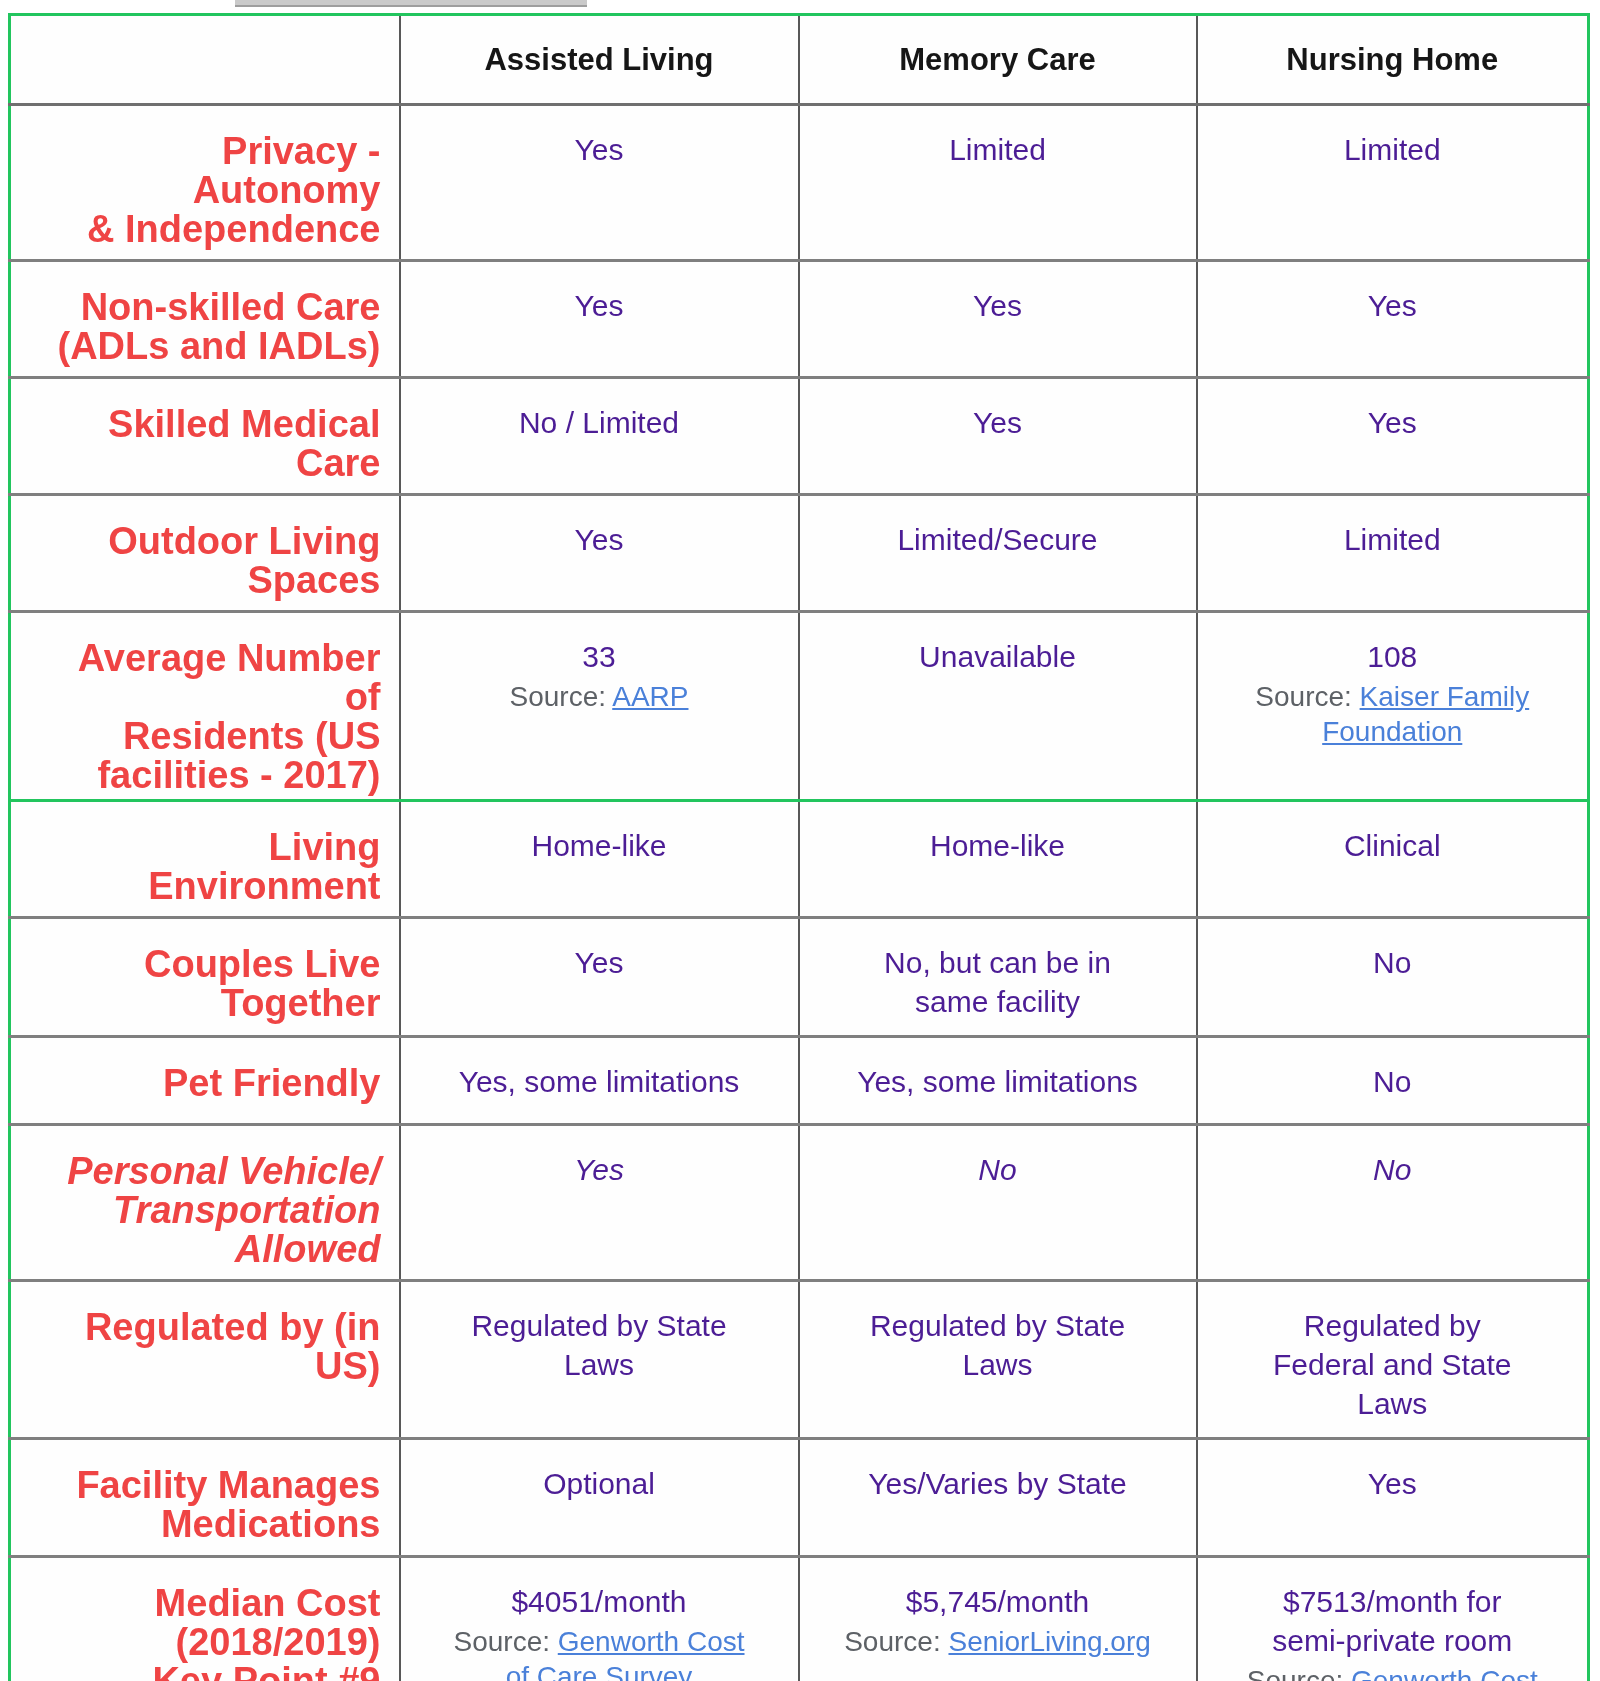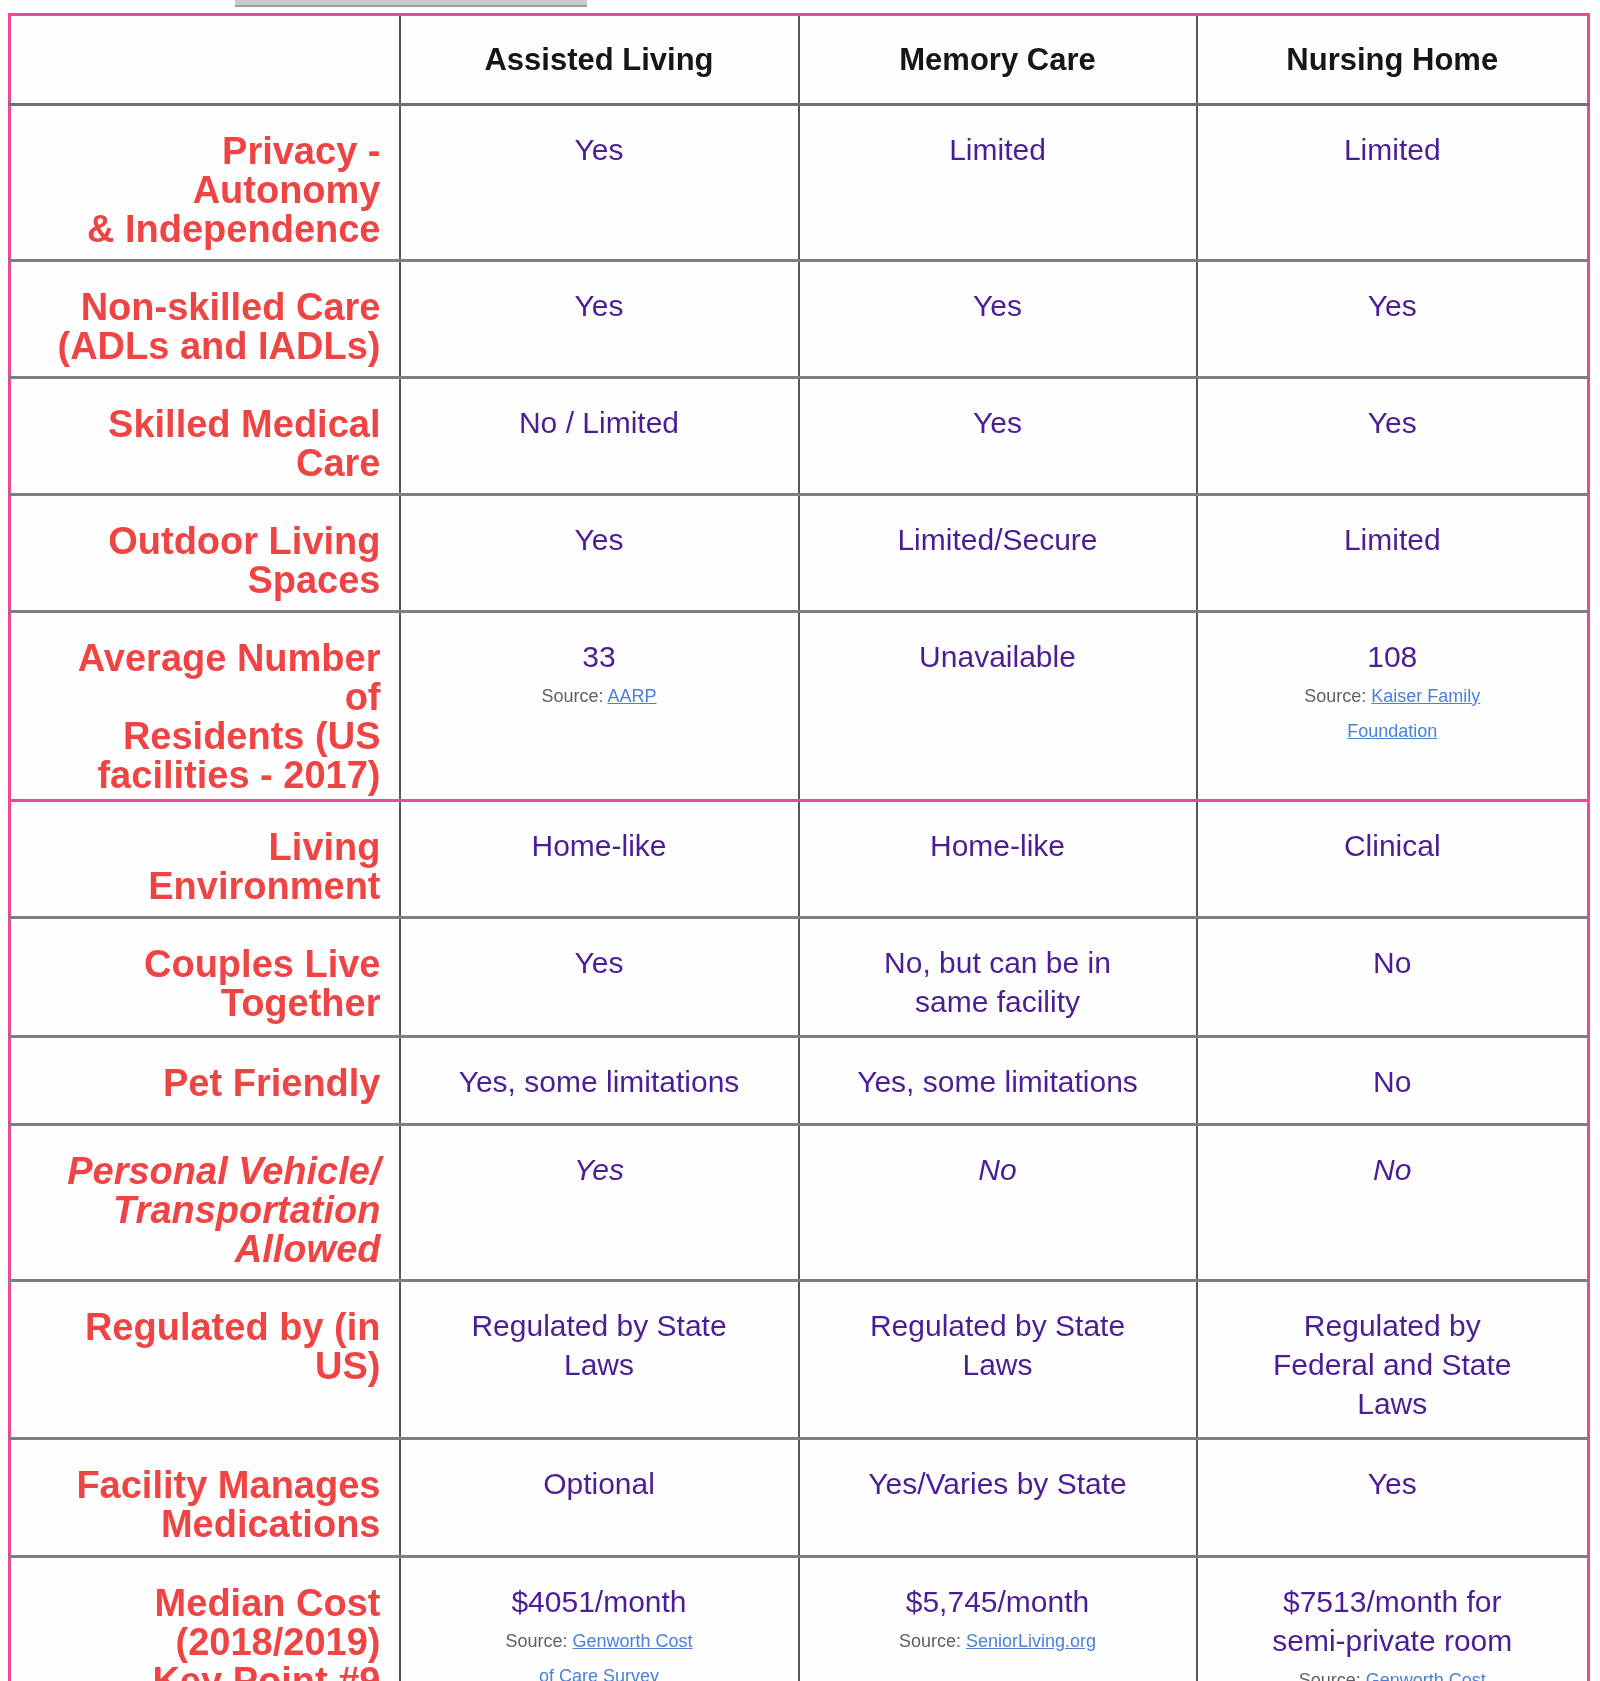--- a/index.html
+++ b/index.html
@@ -18,21 +18,21 @@
     width: 352px; height: 7px;
     background: #cacaca;
     border-bottom: 2px solid #9e9e9e;
   }
   table {
     position: absolute; left: 8px;
     width: 1579px;
     border-collapse: collapse;
     table-layout: fixed;
     background: #fefefe;
-    border: 3px solid #ec4899;
+    border: 3px solid #22c55e;
   }
   #table1 { top: 13px; }
   #table2 { top: 799px; padding-left: 38px; }
   th, td { border: 2px solid #585858; vertical-align: top; }
   thead th {
     border-bottom: 3px solid #6f6f6f;
     vertical-align: middle;
     font-size: 31px; font-weight: bold; color: #161616;
     text-align: center; padding: 0;
   }
@@ -42,21 +42,21 @@
     line-height: 39px; text-align: right;
     padding: 26px 18px 10px 30px;
     white-space: pre-line;
   }
   td.value-cell { text-align: center; padding: 24px 14px 10px; }
   .cell-text {
     font-size: 30px; color: #4c1d95; line-height: 39px;
     white-space: pre-line;
   }
   .cell-source {
-    font-size: 18px; color: #5d6166; line-height: 35px; margin-top: 3px;
+    font-size: 28px; color: #5d6166; line-height: 35px; margin-top: 3px;
   }
   .cell-source a {
     color: var(--link-color, #4a80d9);
     text-decoration: underline;
     white-space: pre-line;
     cursor: pointer;
   }
 </style>
 </head>
 <body>

